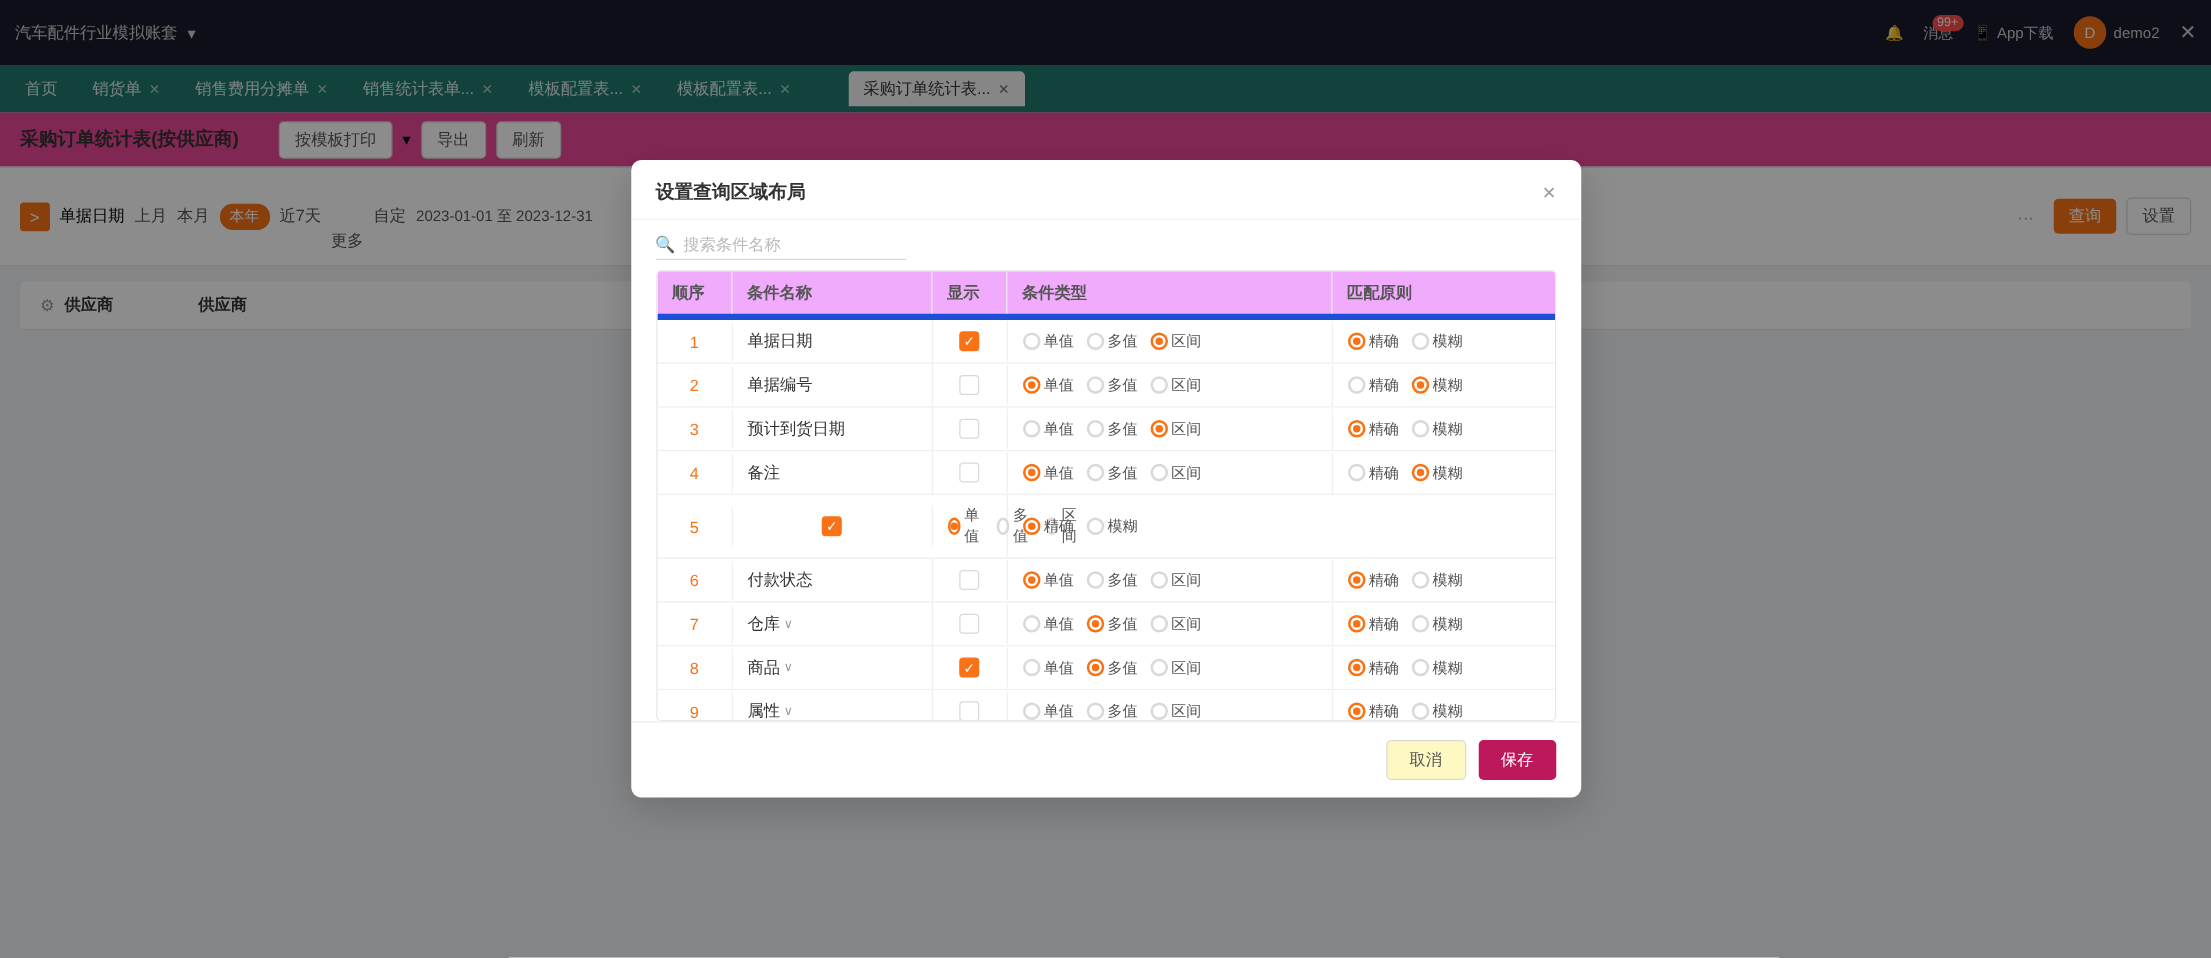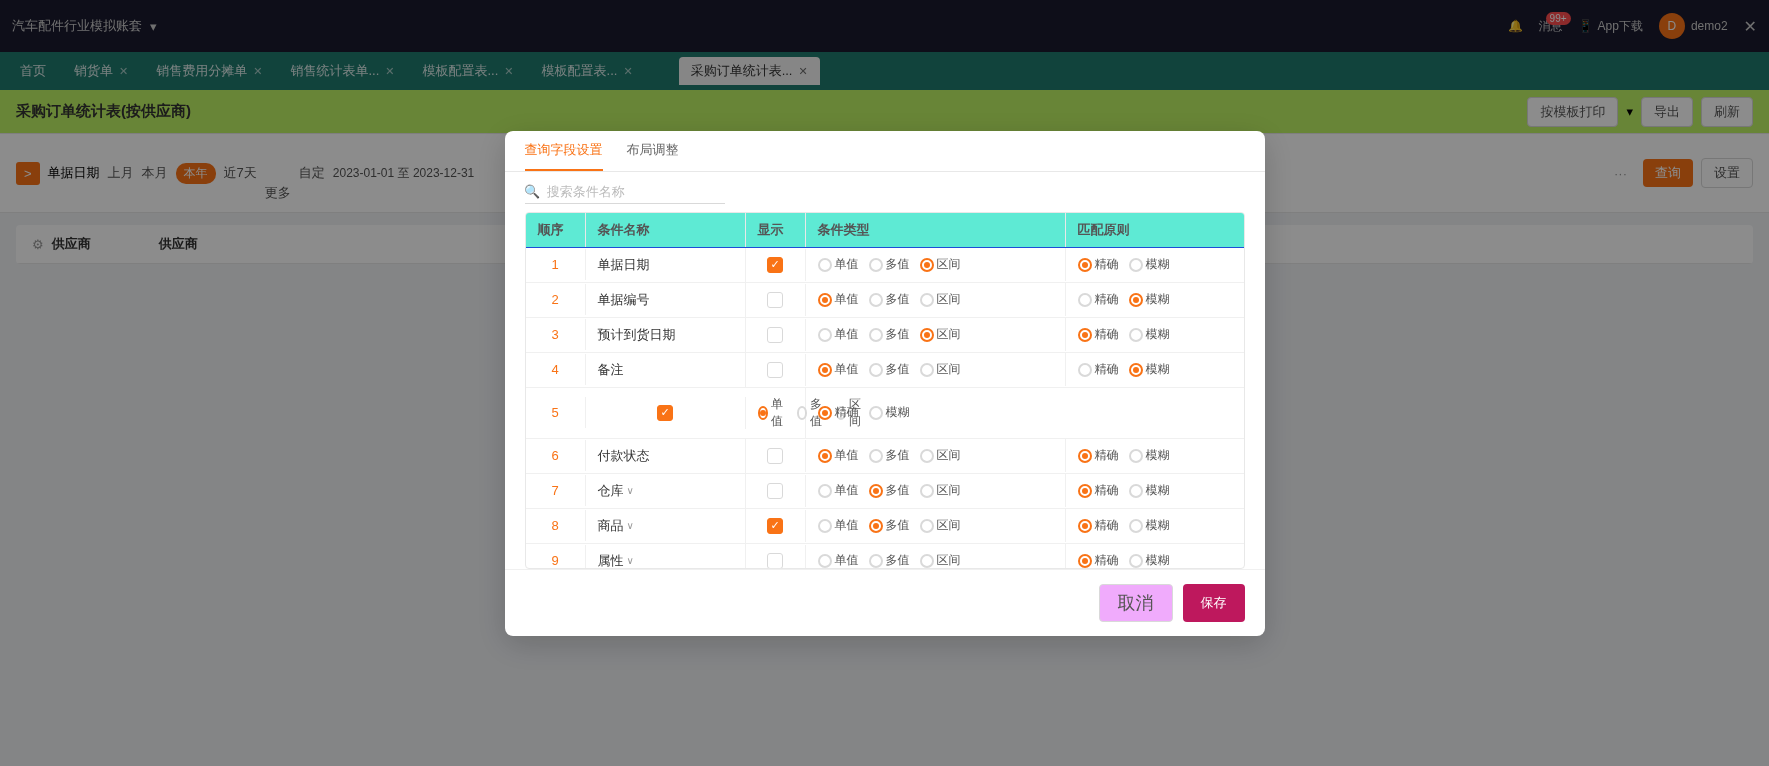--- a/index.html
+++ b/index.html
@@ -39,26 +39,26 @@
       font-size: 13px;
       color: rgba(255,255,255,0.85);
       cursor: pointer;
     }
     .tab-item.active { background: #f5f5f5; color: #333; margin-left: 30px; }
     .tab-item .close-x { font-size: 11px; opacity: 0.7; }
 
     
     .page-header {
       height: 44px;
-      background: #bef264;
-      display: flex;
-      align-items: center;
-      justify-content: space-between;
+      background: #ec4899;
+      display: flex;
+      align-items: center;
       padding: 0 16px;
       border-bottom: 1px solid #e8e8e8;
+      gap: 32px;
     }
     .page-title { font-size: 15px; font-weight: 600; color: #333; }
     .page-actions { display: flex; align-items: center; gap: 8px; }
 
     
     .filter-bar {
       background: #fff;
       padding: 10px 16px;
       border-bottom: 1px solid #e8e8e8;
       display: flex;
@@ -150,22 +150,22 @@
     
     .config-table {
       margin: 0 20px;
       border: 1px solid #e8e8e8;
       border-radius: 4px;
       overflow: hidden;
     }
     .config-table-header {
       display: grid;
       grid-template-columns: 60px 160px 60px 260px 200px;
-      background: #5eead4;
-      border-bottom: 1px solid #1d4ed8;
+      background: #f0abfc;
+      border-bottom: 5px solid #1d4ed8;
     }
     .config-table-header .th {
       padding: 8px 12px;
       font-size: 13px;
       font-weight: 600;
       color: #555;
       border-right: 1px solid #e8e8e8;
     }
     .config-table-header .th:last-child { border-right: none; }
 
@@ -226,23 +226,23 @@
       padding: 14px 20px;
       display: flex;
       justify-content: flex-end;
       gap: 10px;
       border-top: 1px solid #f0f0f0;
       margin-top: auto;
     }
     .btn-cancel {
       padding: 6px 18px;
       border: 1px solid #d9d9d9;
-      background: #f0abfc;
+      background: #fef9c3;
       border-radius: 4px;
-      font-size: 18px;
+      font-size: 13px;
       cursor: pointer;
       color: #555;
     }
     .btn-save {
       padding: 6px 18px;
       border: none;
       background: #be185d;
       color: #fff;
       border-radius: 4px;
       font-size: 13px;
@@ -346,29 +346,25 @@
       <span style="color:#999;cursor:pointer;">⚙</span>
       <span style="font-weight:600;color:#333;font-size:13px;">供应商</span>
       <span style="font-weight:600;color:#333;font-size:13px;margin-left:60px;">供应商</span>
     </div>
   </div>
 </div>
 
 <div class="overlay">
   <div class="dialog">
 
-
-    <div class="dialog-tabs">
-      <div class="dialog-tab active">
-        <span>查询字段设置</span>
-      </div>
-      <div class="dialog-tab">
-        <span>布局调整</span>
-      </div>
+    <div class="dialog-header">
+      <span class="dialog-title">设置查询区域布局</span>
+      <button class="dialog-close">×</button>
     </div>
+
 
     <div class="dialog-search">
       <div class="search-box">
         <span class="search-icon">🔍</span>
         <input type="text" class="search-input" placeholder="搜索条件名称" style="">
       </div>
     </div>
 
     <div class="config-table">
       <div class="config-table-header">

